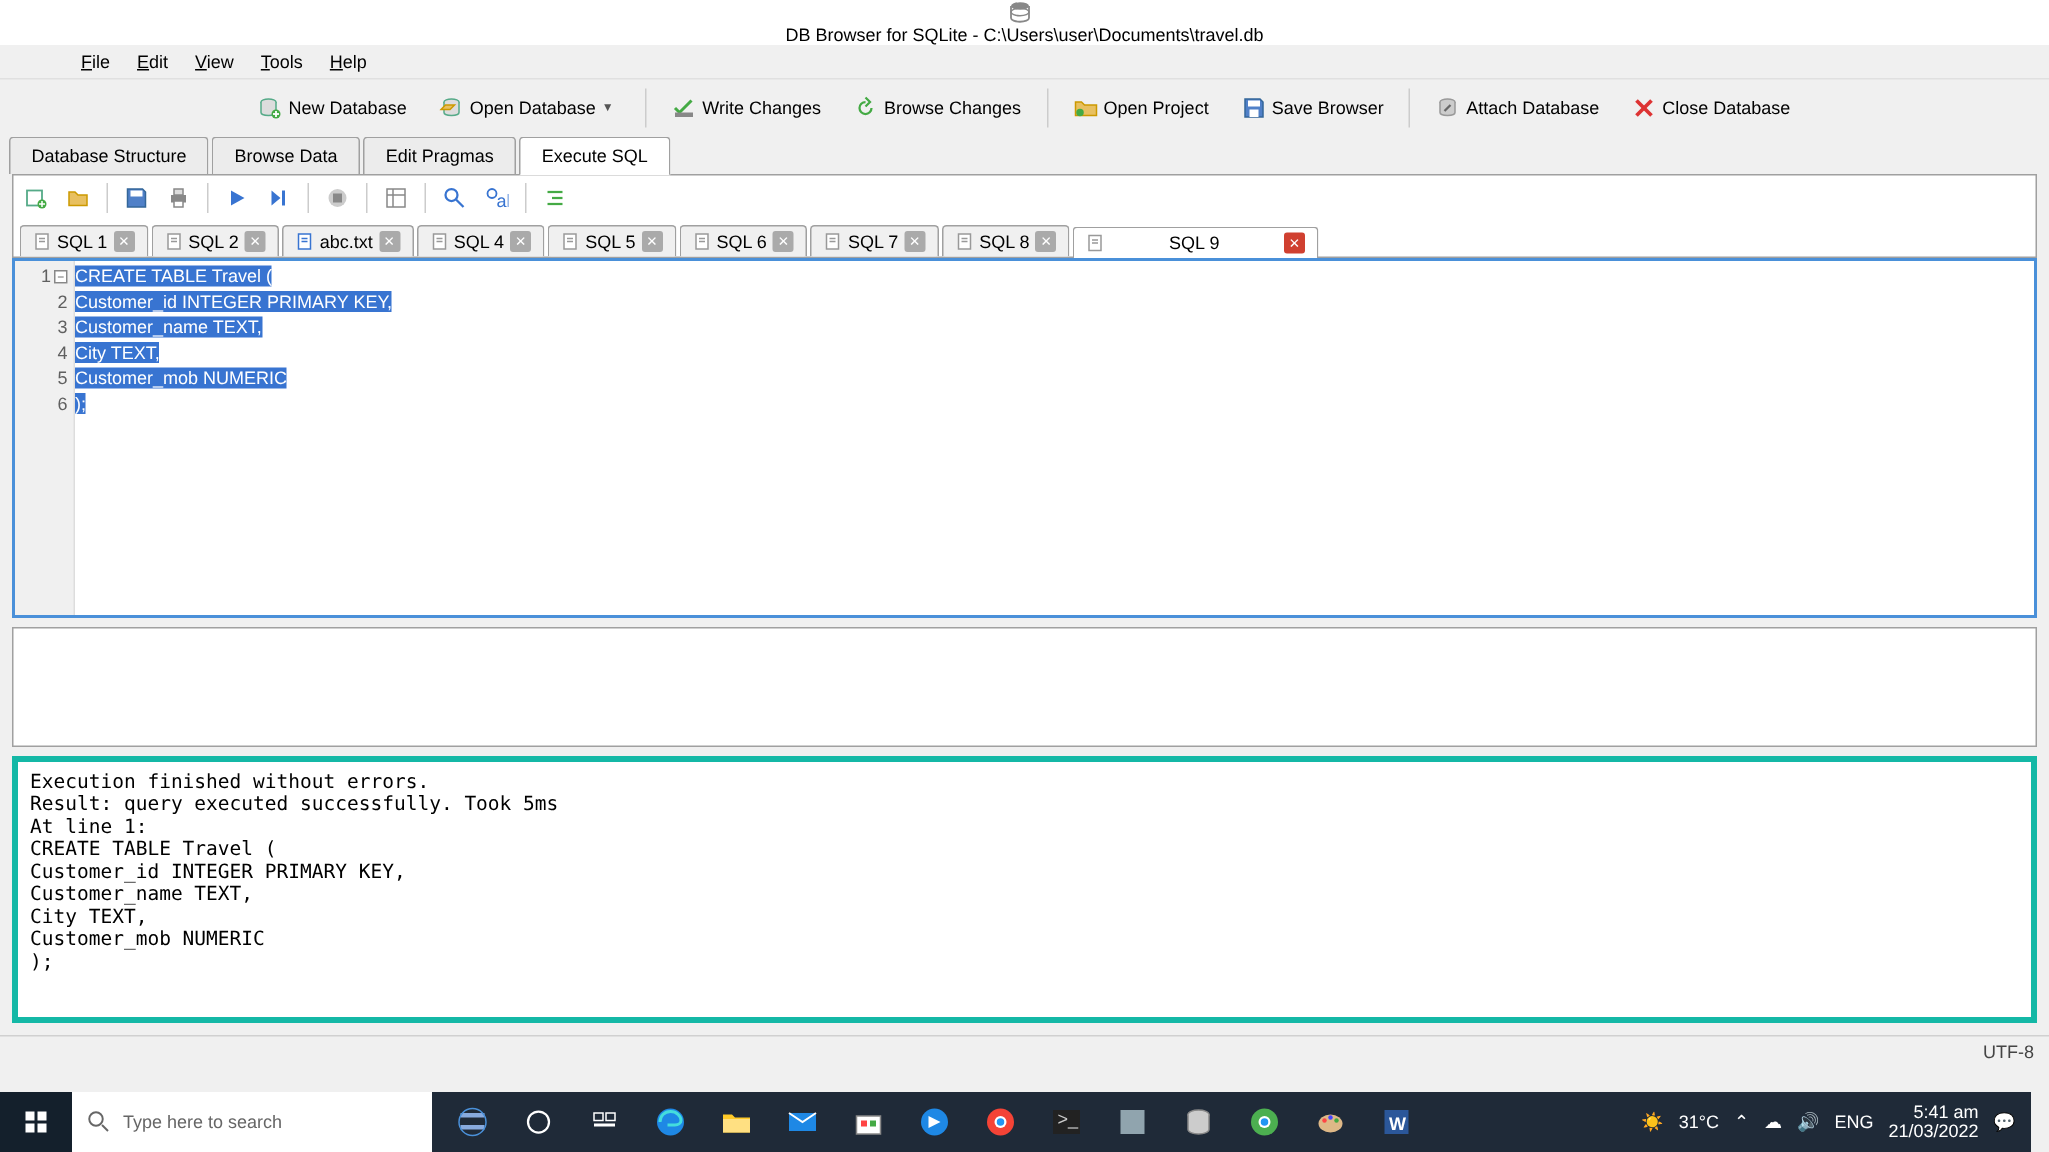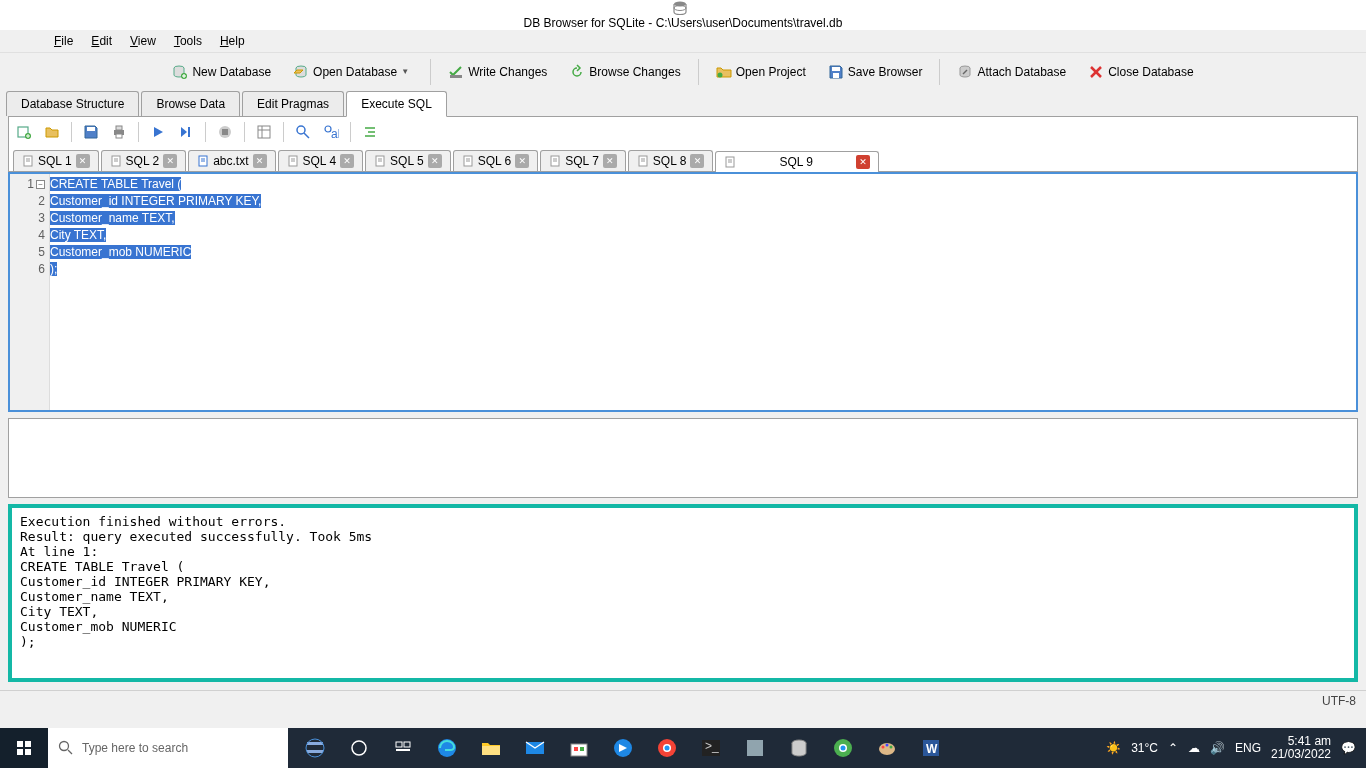--- a/index.html
+++ b/index.html
@@ -54,21 +54,21 @@
 
 .results-pane { margin: 6px 8px 0 8px; border: 1px solid #a0a0a0; background: #fff; height: 80px; }
 
 
 .log-pane { margin: 6px 8px 8px 8px; border: 4px solid #14b8a6; background: #fff; height: 178px; padding: 6px 8px; font-family: Consolas, monospace; font-size: 13px; white-space: pre; overflow: hidden; }
 
 
 .statusbar { height: 20px; background: #f0f0f0; display: flex; align-items: center; justify-content: flex-end; padding: 0 10px; border-top: 1px solid #d0d0d0; font-size: 11px; color: #444; }
 
 
-.taskbar { height: 40px; background: #1f2a38; display: flex; align-items: center; color: #fff; position: absolute; bottom: 0; left: 0; right: 0; }
+.taskbar { height: 40px; background: #1f2a38; display: flex; align-items: center; color: #fff; position: absolute; bottom: 0; left: 0; right: 12px; }
 .taskbar .start { width: 48px; height: 40px; display: flex; align-items: center; justify-content: center; background: #14202c; }
 .taskbar .search { flex: 0 0 240px; height: 40px; background: #fff; color: #666; display: flex; align-items: center; padding: 0 10px; gap: 8px; }
 .taskbar .tray { margin-left: auto; display: flex; align-items: center; gap: 10px; padding: 0 10px; font-size: 11px; }
 .taskbar .tray .clock { text-align: right; line-height: 13px; }
 .taskbar .apps { display: flex; align-items: center; gap: 2px; padding: 0 6px; }
 .taskbar .app { width: 42px; height: 40px; display: flex; align-items: center; justify-content: center; }
 
 svg { display: block; }
 </style>
 </head>

